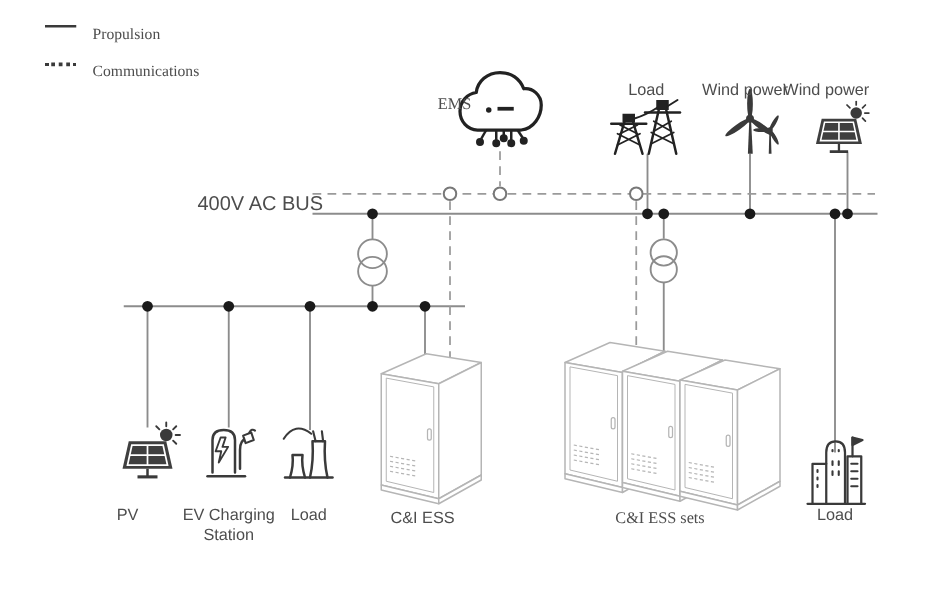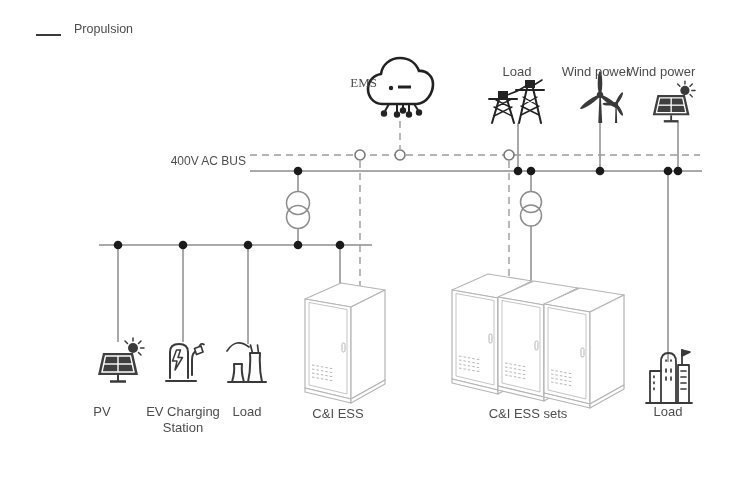--- a/index.html
+++ b/index.html
@@ -9,36 +9,40 @@
   }
   *{margin:0;padding:0;box-sizing:border-box;}
   html,body{background:#fff;}
   .canvas{position:relative;width:750px;height:485px;background:var(--background);
           font-family:"Liberation Sans",sans-serif;color:var(--text);overflow:hidden;}
   .layer{position:absolute;left:0;top:0;width:750px;height:485px;}
   .lbl{position:absolute;font-size:13px;color:var(--text);white-space:nowrap;line-height:1.25;}
   .ctr{transform:translateX(-50%);text-align:center;}
   .wrap{white-space:normal;text-align:center;}
   .legend{position:absolute;left:36px;top:20px;}
-  .legend-row{display:flex;align-items:flex-end;height:16px;margin-bottom:14px;}
+  .legend-row{display:flex;align-items:flex-start;height:16px;margin-bottom:14px;font-family:Liberation Serif, serif;}
   .swatch{display:inline-block;width:25px;margin-right:13px;}
   .swatch.solid{border-top:2.5px solid var(--icon);}
   .swatch.dotted{border-top:3px dotted var(--icon);}
   .legend-label{font-size:12.5px;color:var(--text);}
-  .bus-label{left:158px;top:154px;width:88px;text-align:right;font-size:12px;}
+  .bus-label{left:158px;top:154px;width:88px;text-align:left;font-size:16px;}
 </style>
 </head>
 <body>
 
 <div class="canvas">
 
   <div class="legend">
     <div class="legend-row">
       <span class="swatch solid"></span>
       <span class="legend-label">Propulsion</span>
+    </div>
+    <div class="legend-row">
+      <span class="swatch dotted"></span>
+      <span class="legend-label">Communications</span>
     </div>
   </div>
 
   <svg class="layer" viewBox="0 0 750 485">
     <defs>
 
       <g id="cab" stroke="var(--cabinet-line,#b5b5b5)" stroke-width="1.2" fill="#ffffff" stroke-linejoin="round">
         <path d="M2,18 L38,2 L82,9 L48,26 Z"></path>
         <path d="M2,18 L48,26 L48,118 L2,107 Z"></path>
         <path d="M48,26 L82,9 L82,99 L48,118 Z"></path>
@@ -227,15 +231,15 @@
 
   <div class="lbl" style="left:330px;top:75px;width:47px;text-align:right;font-family:Liberation Serif, serif;">EMS</div>
   <div class="lbl ctr" style="left:517px;top:64px;">Load</div>
   <div class="lbl ctr" style="left:596px;top:64px;">Wind power</div>
   <div class="lbl ctr" style="left:661px;top:64px;">Wind power</div>
 
   <div class="lbl ctr" style="left:102px;top:404px;">PV</div>
   <div class="lbl ctr wrap" style="left:183px;top:404px;width:92px;">EV Charging Station</div>
   <div class="lbl ctr" style="left:247px;top:404px;">Load</div>
   <div class="lbl ctr" style="left:338px;top:406px;">C&amp;I ESS</div>
-  <div class="lbl ctr" style="left:528px;top:406px;">C&amp;I ESS sets</div>
+  <div class="lbl ctr" style="left:528px;top:406px;font-family:Liberation Serif, serif;">C&amp;I ESS sets</div>
   <div class="lbl ctr" style="left:668px;top:404px;">Load</div>
 </div>
 
 </body></html>

